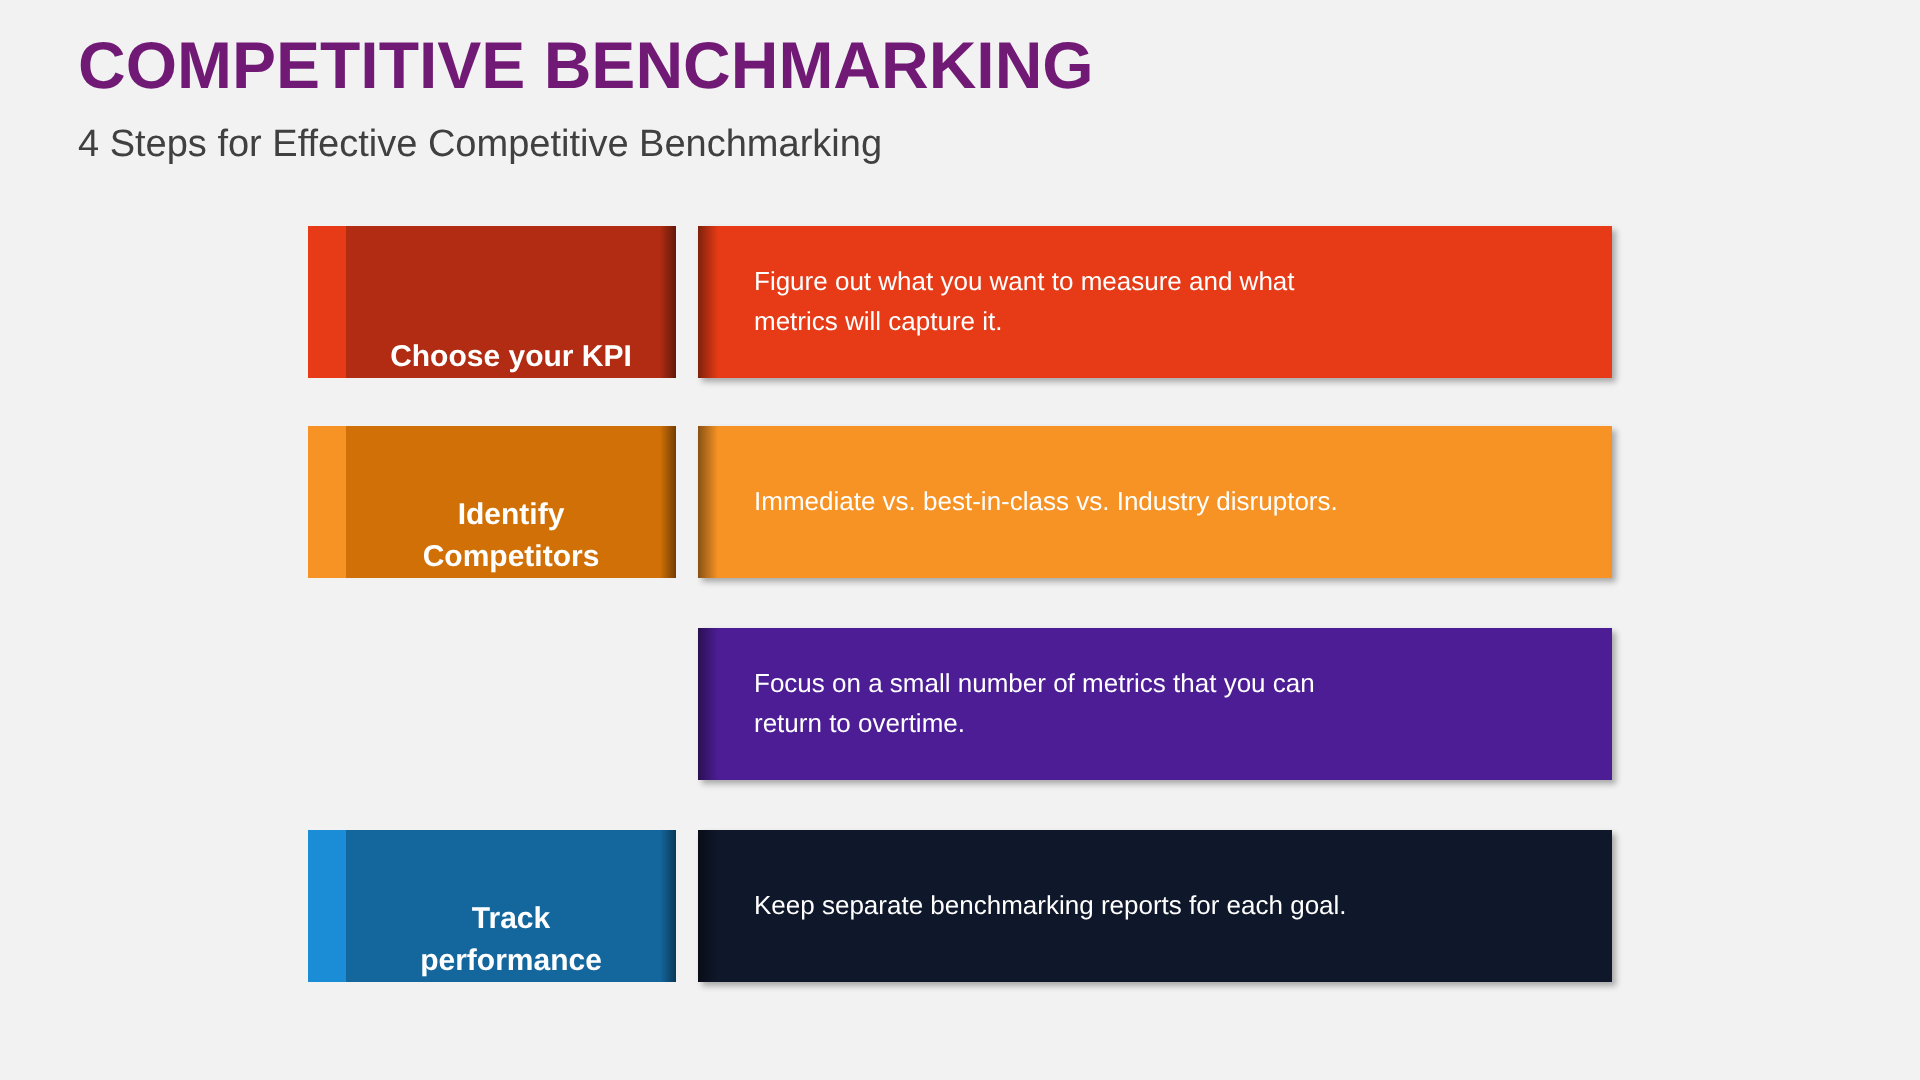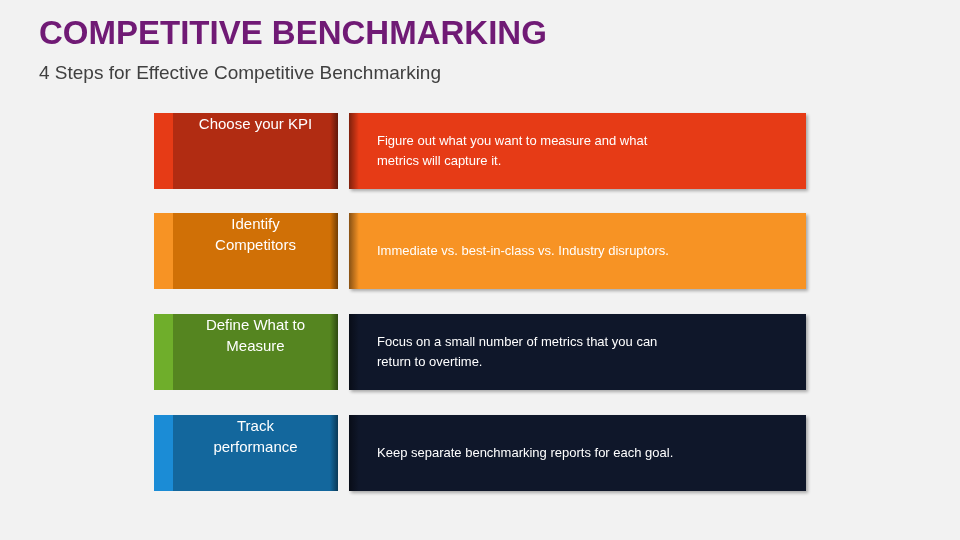--- a/index.html
+++ b/index.html
@@ -19,22 +19,22 @@
   }
   .step {
     position: absolute; left: 154px; width: 653px; height: 77px;
   }
   .label-box {
     position: absolute; left: 0; top: 0; width: 184px; height: 76px;
     display: flex;
   }
   .accent { width: 19px; height: 100%; }
   .label-main {
-    flex: 1; position: relative; display: flex; align-items: flex-start; justify-content: center;
-    text-align: center; color: #fff; font-weight: normal; font-size: 15px; line-height: 21px;
+    flex: 1; position: relative; display: flex; align-items: flex-end; justify-content: center;
+    text-align: center; color: #fff; font-weight: bold; font-size: 15px; line-height: 21px;
   }
   .label-main::after {
     content: ""; position: absolute; right: 0; top: 0; width: 8px; height: 100%;
     background: linear-gradient(to right, rgba(0,0,0,0), rgba(0,0,0,0.45));
   }
   .label-text { width: 130px; }
   .desc-box {
     position: absolute; left: 195px; top: 0; width: 457px; height: 76px;
     box-shadow: 2px 2px 3px rgba(0,0,0,0.3);
     display: flex; align-items: center;
@@ -71,27 +71,21 @@
     <div class="label-main" style="background:#d07006">
       <div class="label-text" style="width:100px">Identify Competitors</div>
     </div>
   </div>
   <div class="desc-box" style="background:#f79324">
     <div class="desc-text" style="width:400px">Immediate vs. best-in-class vs. Industry disruptors.</div>
   </div>
 </div>
 
 <div class="step" style="top:314px">
-  <div class="label-box">
-    <div class="accent" style="background:#6fae2b"></div>
-    <div class="label-main" style="background:#558520">
-      <div class="label-text" style="width:110px">Define What to Measure</div>
-    </div>
-  </div>
-  <div class="desc-box" style="background:#0f172a">
+  <div class="desc-box" style="background:#4c1d95">
     <div class="desc-text" style="width:300px">Focus on a small number of metrics that you can return to overtime.</div>
   </div>
 </div>
 
 <div class="step" style="top:415px">
   <div class="label-box">
     <div class="accent" style="background:#1b8cd6"></div>
     <div class="label-main" style="background:#13679d">
       <div class="label-text" style="width:100px">Track performance</div>
     </div>

